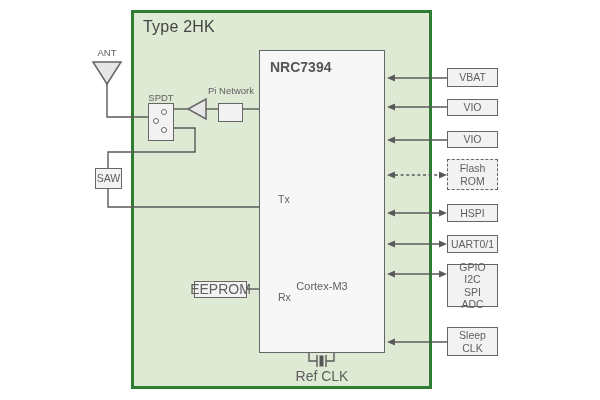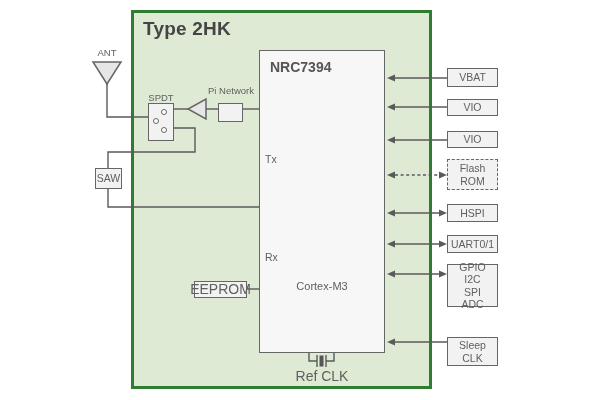--- a/index.html
+++ b/index.html
@@ -16,38 +16,38 @@
   body{font-family:"Liberation Sans", sans-serif;}
   #stage{position:relative;width:600px;height:400px;background:#ffffff;overflow:hidden;}
 
   .module-box{
     position:absolute;left:131px;top:10px;width:301px;height:379px;
     box-sizing:border-box;border:3px solid var(--border-green);
     background:var(--fill-green);
   }
   .module-title{
     position:absolute;left:143px;top:18px;
-    font-size:19px;font-weight:bold;color:var(--title-gray);letter-spacing:.2px;
+    font-size:16px;font-weight:normal;color:var(--title-gray);letter-spacing:.2px;
   }
 
   .blk{
     position:absolute;box-sizing:border-box;
     background:var(--box-fill);border:1.5px solid var(--box-border);
     display:flex;flex-direction:column;align-items:center;justify-content:center;
     color:var(--text-gray);font-size:10.5px;line-height:12.5px;text-align:center;
   }
   .blk.dashed{border-style:dashed;}
 
   .chip{
     position:absolute;left:259px;top:50px;width:126px;height:303px;
     box-sizing:border-box;background:var(--chip-fill);border:1.5px solid var(--box-border);
   }
   .chip-name{position:absolute;left:10px;top:8px;font-size:14px;font-weight:bold;color:#555555;}
   .chip-core{position:absolute;left:0;right:0;top:229px;text-align:center;font-size:11px;color:var(--text-gray);}
-  .port-label{position:absolute;left:5px;font-size:10.5px;color:var(--text-gray);}
+  .port-label{position:absolute;left:18px;font-size:10.5px;color:var(--text-gray);margin-top:40px;}
   .port-tx{top:102px;}
   .port-rx{top:200px;}
 
   .small-label{position:absolute;font-size:9.5px;color:var(--text-gray);text-align:center;}
   .lbl-ant{left:90px;top:47px;width:34px;}
   .lbl-spdt{left:144px;top:92px;width:34px;}
   .lbl-pi{left:200px;top:85px;width:62px;}
   .lbl-refclk{left:292px;top:368px;width:60px;font-size:14px;}
   .lbl-pa{left:190px;top:104px;width:18px;font-size:8.5px;}
 
@@ -63,21 +63,21 @@
   .eeprom{left:194px;top:281px;width:53px;height:17px;font-size:14px;}
 
   .if-box{left:447px;width:51px;}
   .if-vbat{top:68px;height:19px;align-items:center;}
   .if-vio1{top:99px;height:17px;}
   .if-vio2{top:131px;height:17px;}
   .if-flash{top:159px;height:31px;}
   .if-hspi{top:204px;height:18px;}
   .if-uart{top:235px;height:18px;}
   .if-gpio{top:264px;height:43px;}
-  .if-sleep{top:337px;height:29px;}
+  .if-sleep{top:327px;height:29px;}
 
   svg.wires{position:absolute;left:0;top:0;pointer-events:none;}
   .wire{fill:none;stroke:var(--line-gray);stroke-width:1.4;}
   .wire.dash{stroke-dasharray:3 2.6;}
   .head{fill:var(--line-gray);stroke:none;}
   .shape{fill:#e6e6e6;stroke:var(--box-border);stroke-width:1.5;}
 </style>
 </head>
 <body>
 

